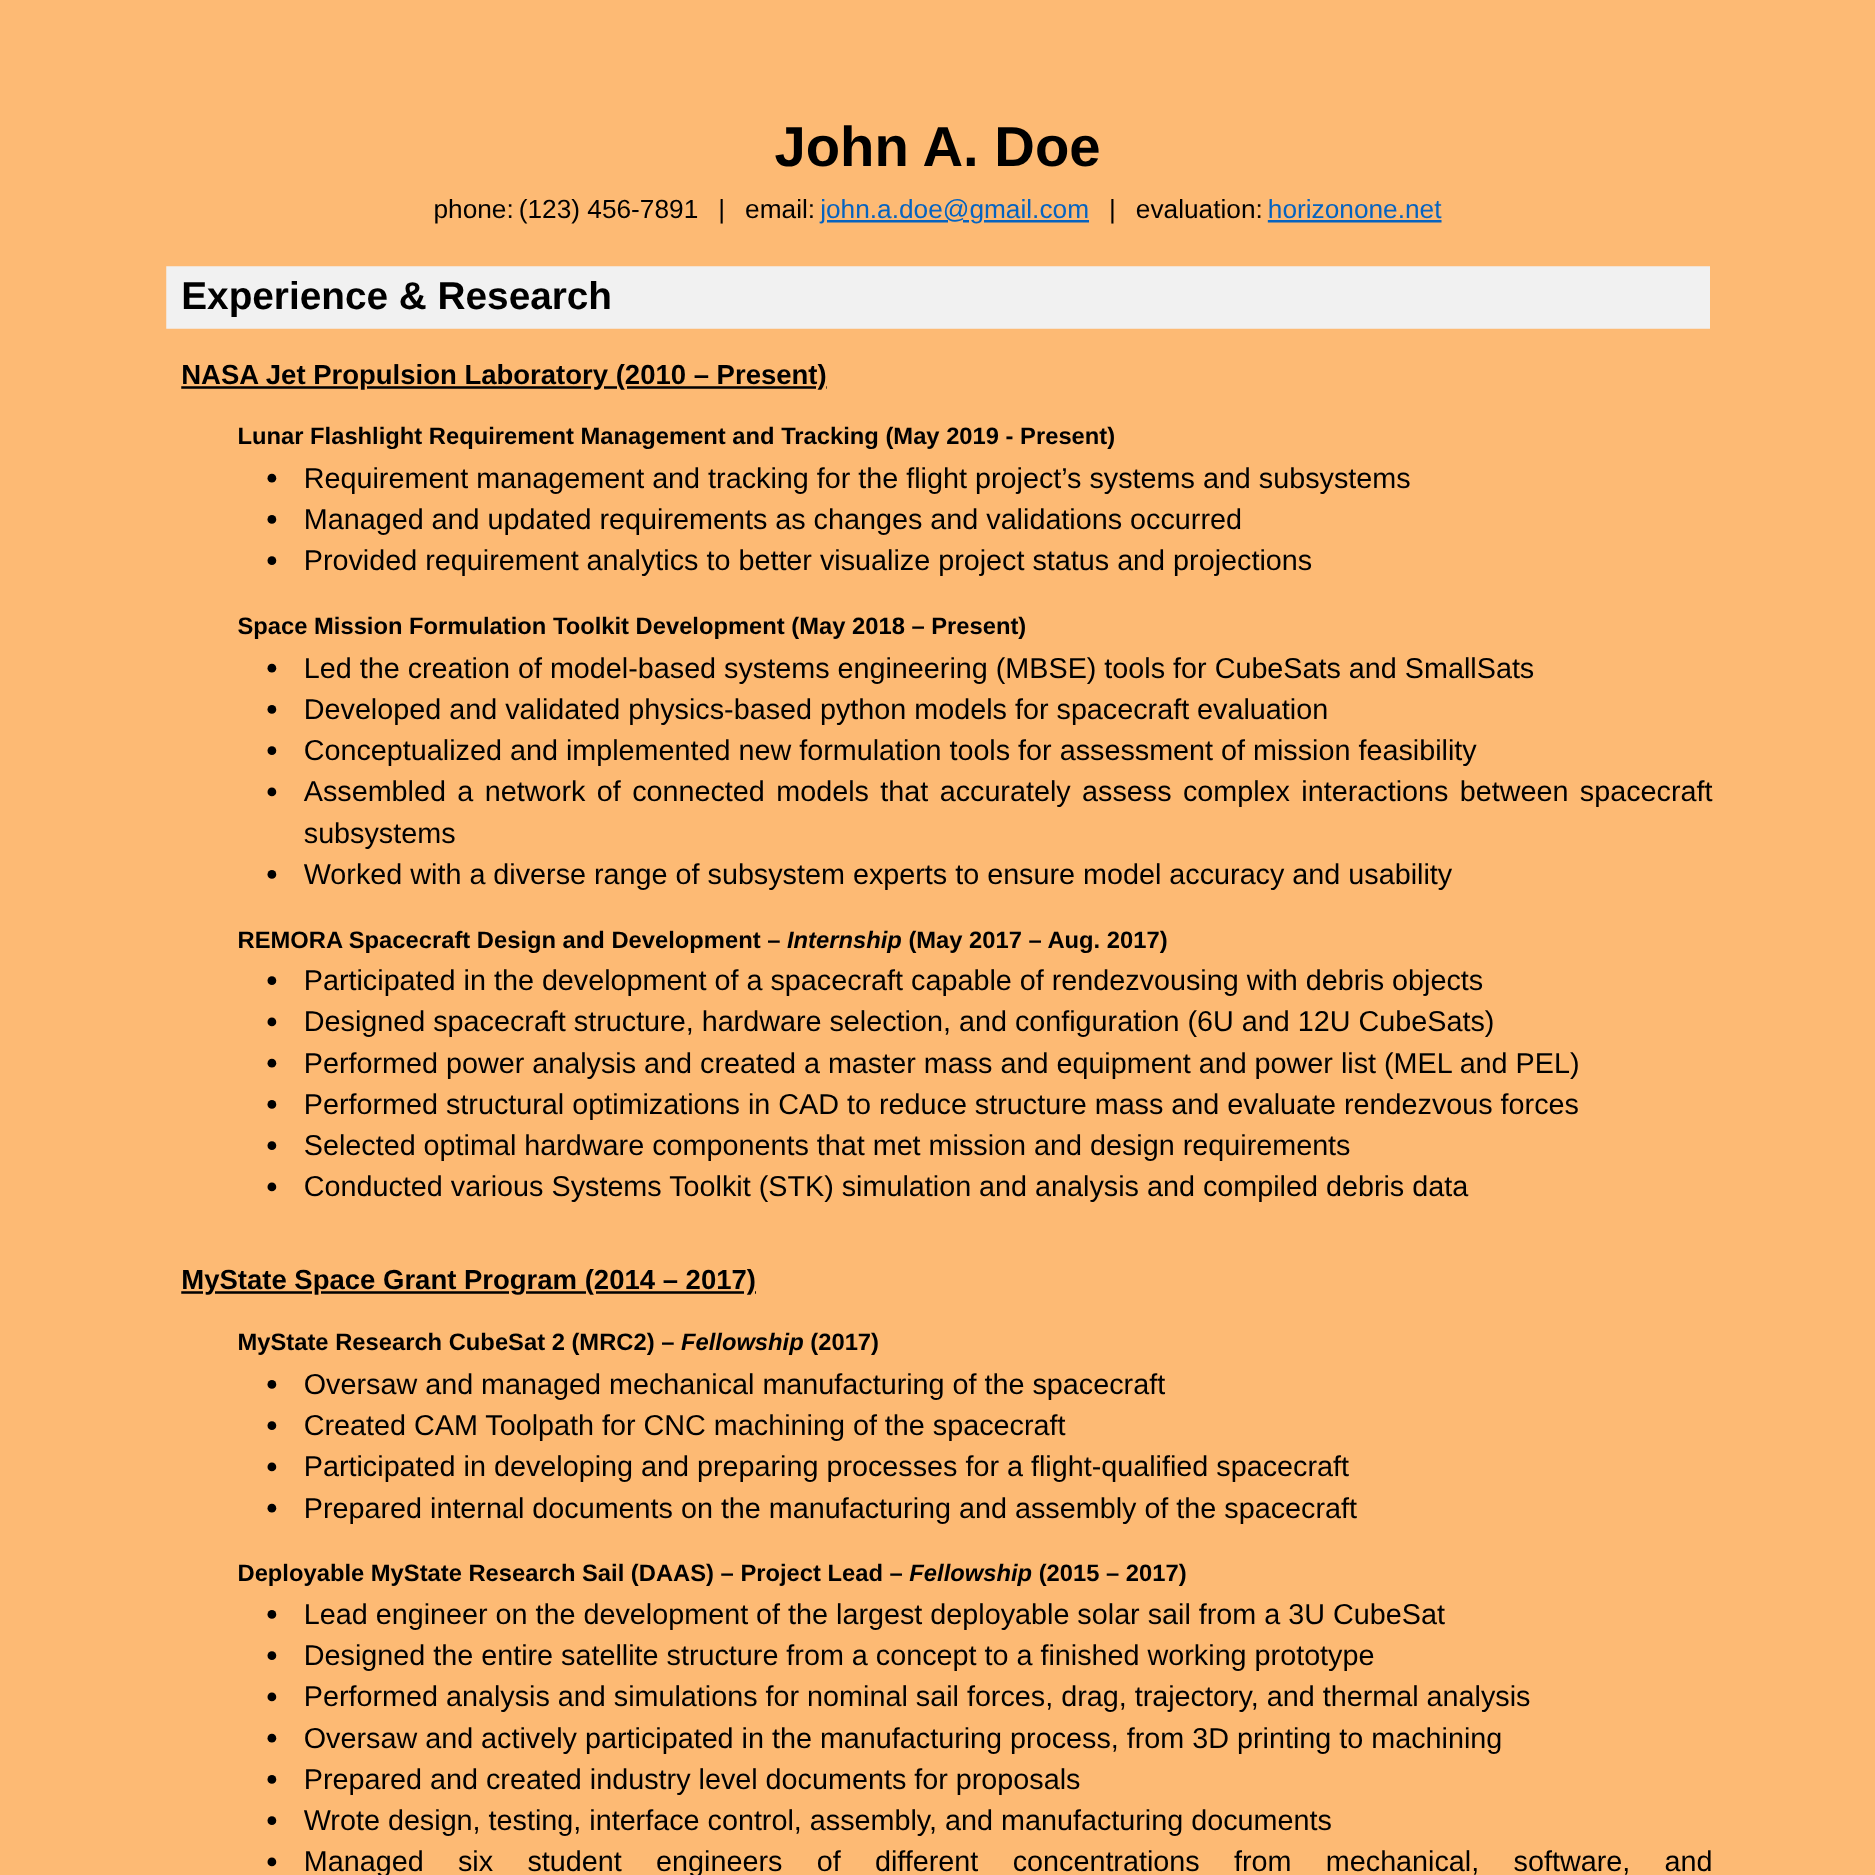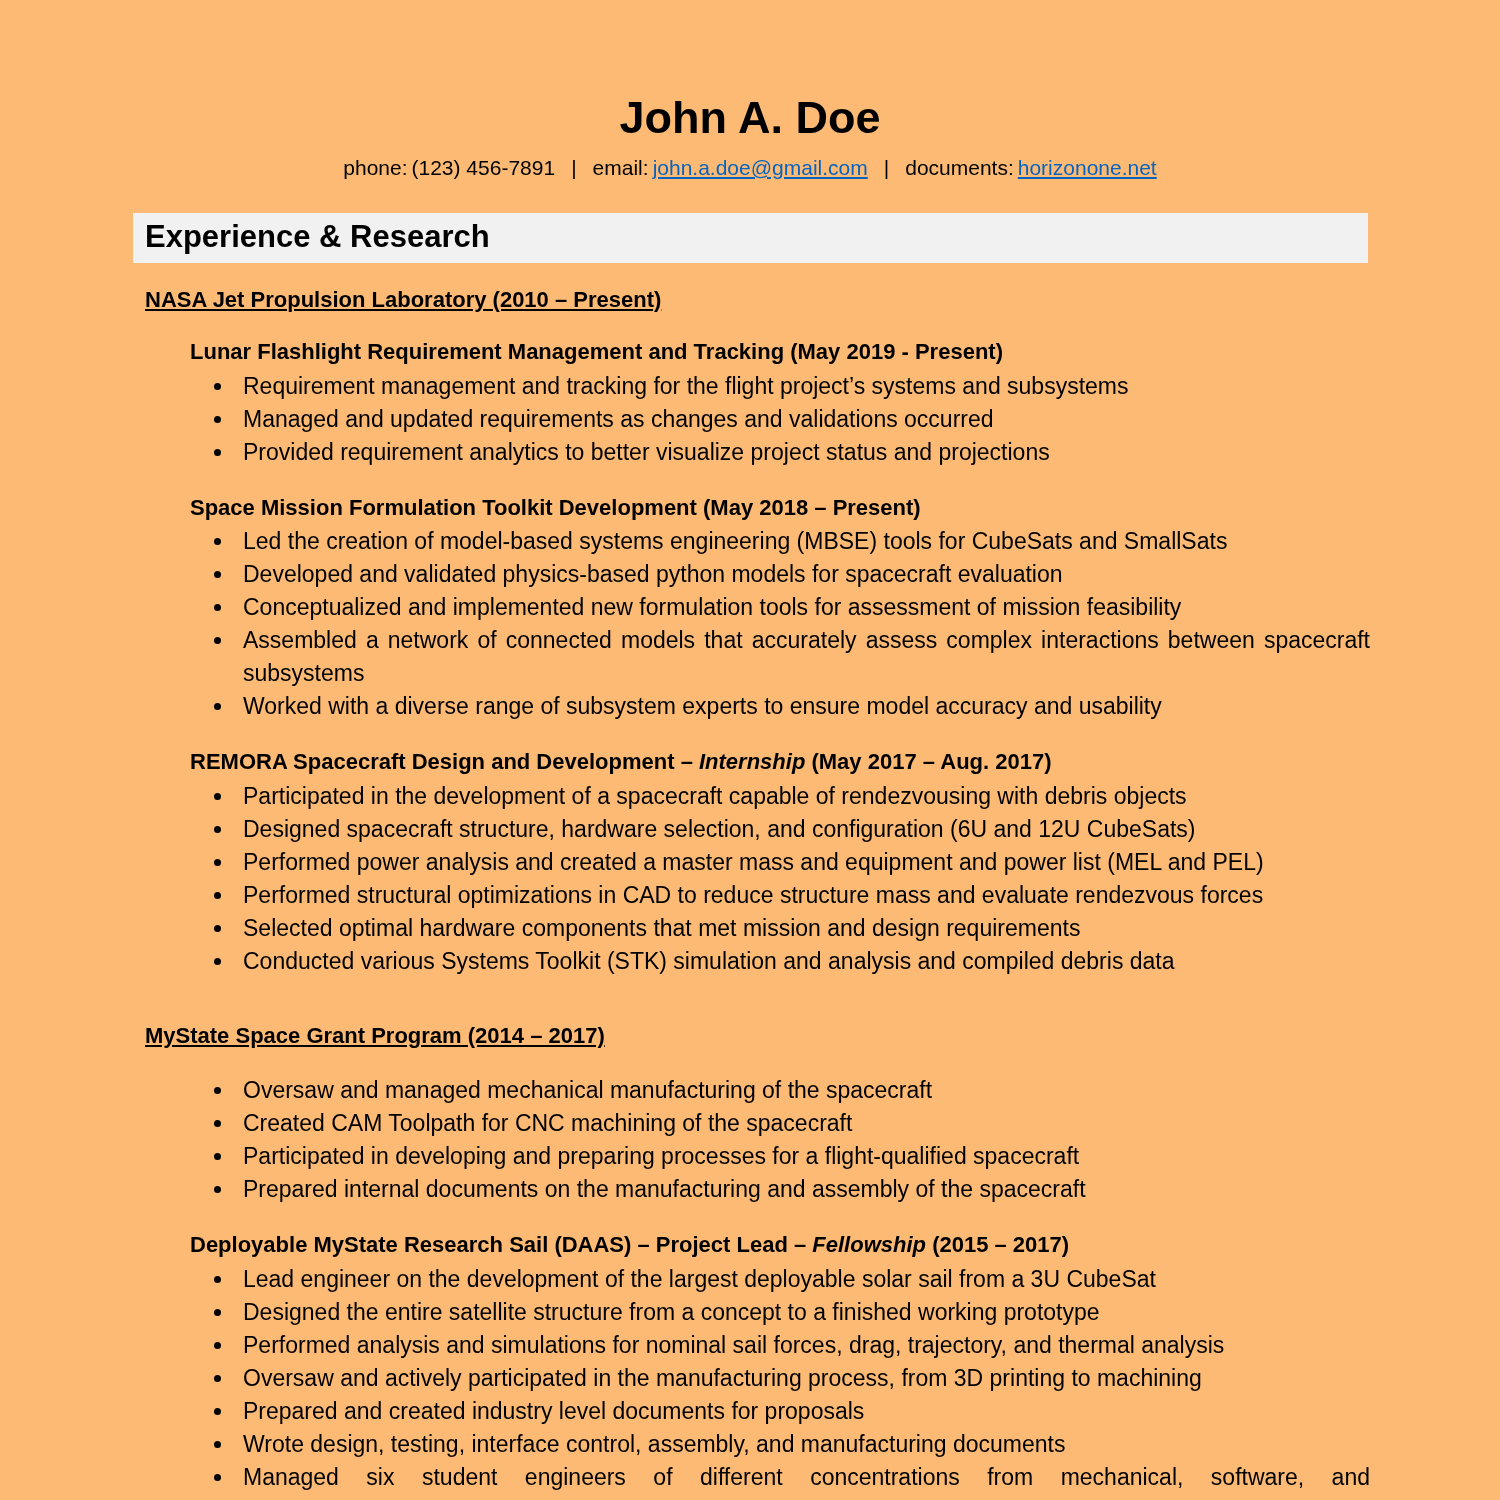--- a/index.html
+++ b/index.html
@@ -65,21 +65,21 @@
     font-size: 22px;
     font-weight: 700;
     text-decoration: underline;
     line-height: 1.25;
   }
   .role {
     margin-top: 25px;
   }
   .role-title {
     margin: 0 0 3px 45px;
-    font-size: 22px;
+    font-size: 19px;
     font-weight: 700;
     line-height: 1.25;
   }
   .role-title em {
     font-style: italic;
   }
   ul.bullets {
     margin: 4px 0 0 0;
     padding: 0 0 0 90px;
     list-style-type: disc;
@@ -94,21 +94,21 @@
     text-align-last: justify;
   }
 </style>
 </head>
 <body>
 
 <div class="page">
 
   <header class="doc-header">
     <h1 class="resume-name">John A. Doe</h1>
-    <p class="contact"><span class="lbl">phone:</span><span>(123) 456-7891</span><span class="sep">|</span><span class="lbl">email:</span><a class="link" href="#">john.a.doe@gmail.com</a><span class="sep">|</span><span class="lbl">documents:</span><a class="link" href="#">horizonone.net</a></p>
+    <p class="contact"><span class="lbl">phone:</span><span>(123) 456-7891</span><span class="sep">|</span><span class="lbl">email:</span><a class="link" href="#">john.a.doe@gmail.com</a><span class="sep">|</span><span class="lbl">evaluation:</span><a class="link" href="#">horizonone.net</a></p>
   </header>
 
   <h2 class="section-bar">Experience &amp; Research</h2>
 
   <div class="content" id="content">
       <div class="employer">
         <h3 class="employer-heading">NASA Jet Propulsion Laboratory (2010 – Present)</h3>
         <div class="role">
           <h4 class="role-title"><span>Lunar Flashlight Requirement Management and Tracking (May 2019 - Present)</span></h4>
           <ul class="bullets">
@@ -135,20 +135,21 @@
             <li>Performed power analysis and created a master mass and equipment and power list (MEL and PEL)</li>
             <li>Performed structural optimizations in CAD to reduce structure mass and evaluate rendezvous forces</li>
             <li>Selected optimal hardware components that met mission and design requirements</li>
             <li>Conducted various Systems Toolkit (STK) simulation and analysis and compiled debris data</li>
           </ul>
         </div>
       </div>
       <div class="employer">
         <h3 class="employer-heading">MyState Space Grant Program (2014 – 2017)</h3>
         <div class="role">
+          <h4 class="role-title"><span>MyState Research CubeSat 2 (MRC2) – </span><em>Fellowship</em><span> (2017)</span></h4>
           <ul class="bullets">
             <li>Oversaw and managed mechanical manufacturing of the spacecraft</li>
             <li>Created CAM Toolpath for CNC machining of the spacecraft</li>
             <li>Participated in developing and preparing processes for a flight-qualified spacecraft</li>
             <li>Prepared internal documents on the manufacturing and assembly of the spacecraft</li>
           </ul>
         </div>
         <div class="role">
           <h4 class="role-title"><span>Deployable MyState Research Sail (DAAS) – Project Lead – </span><em>Fellowship</em><span> (2015 – 2017)</span></h4>
           <ul class="bullets">

